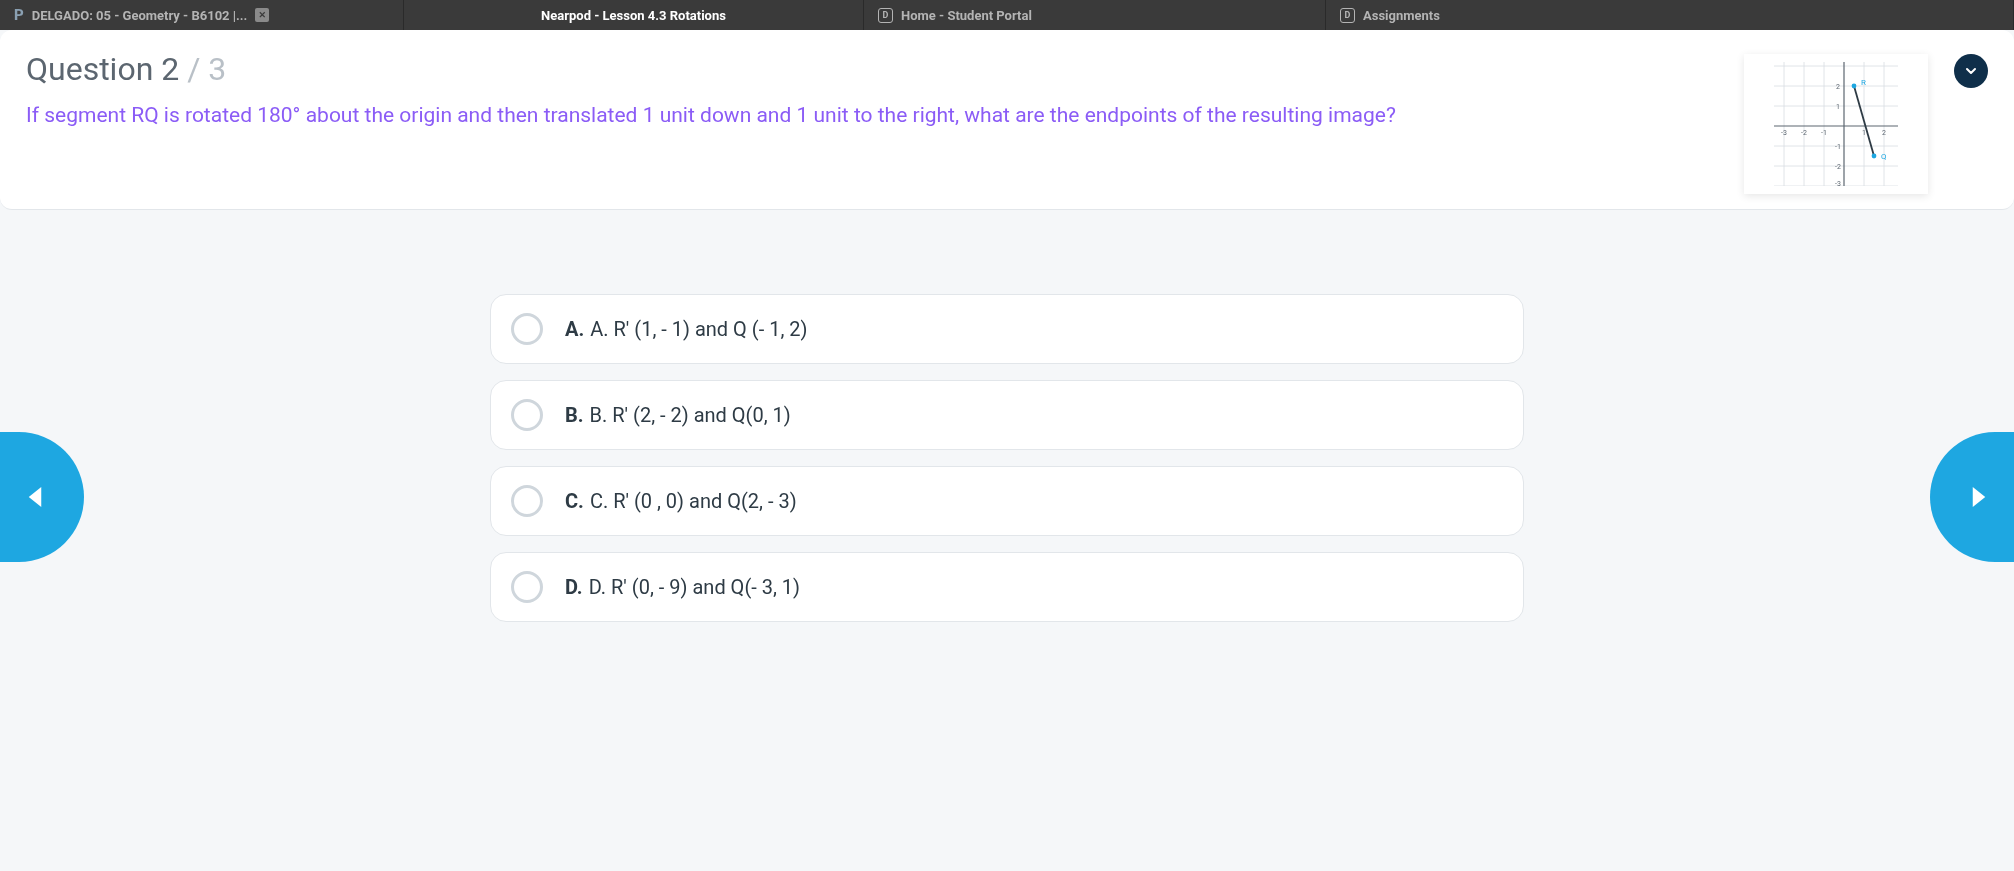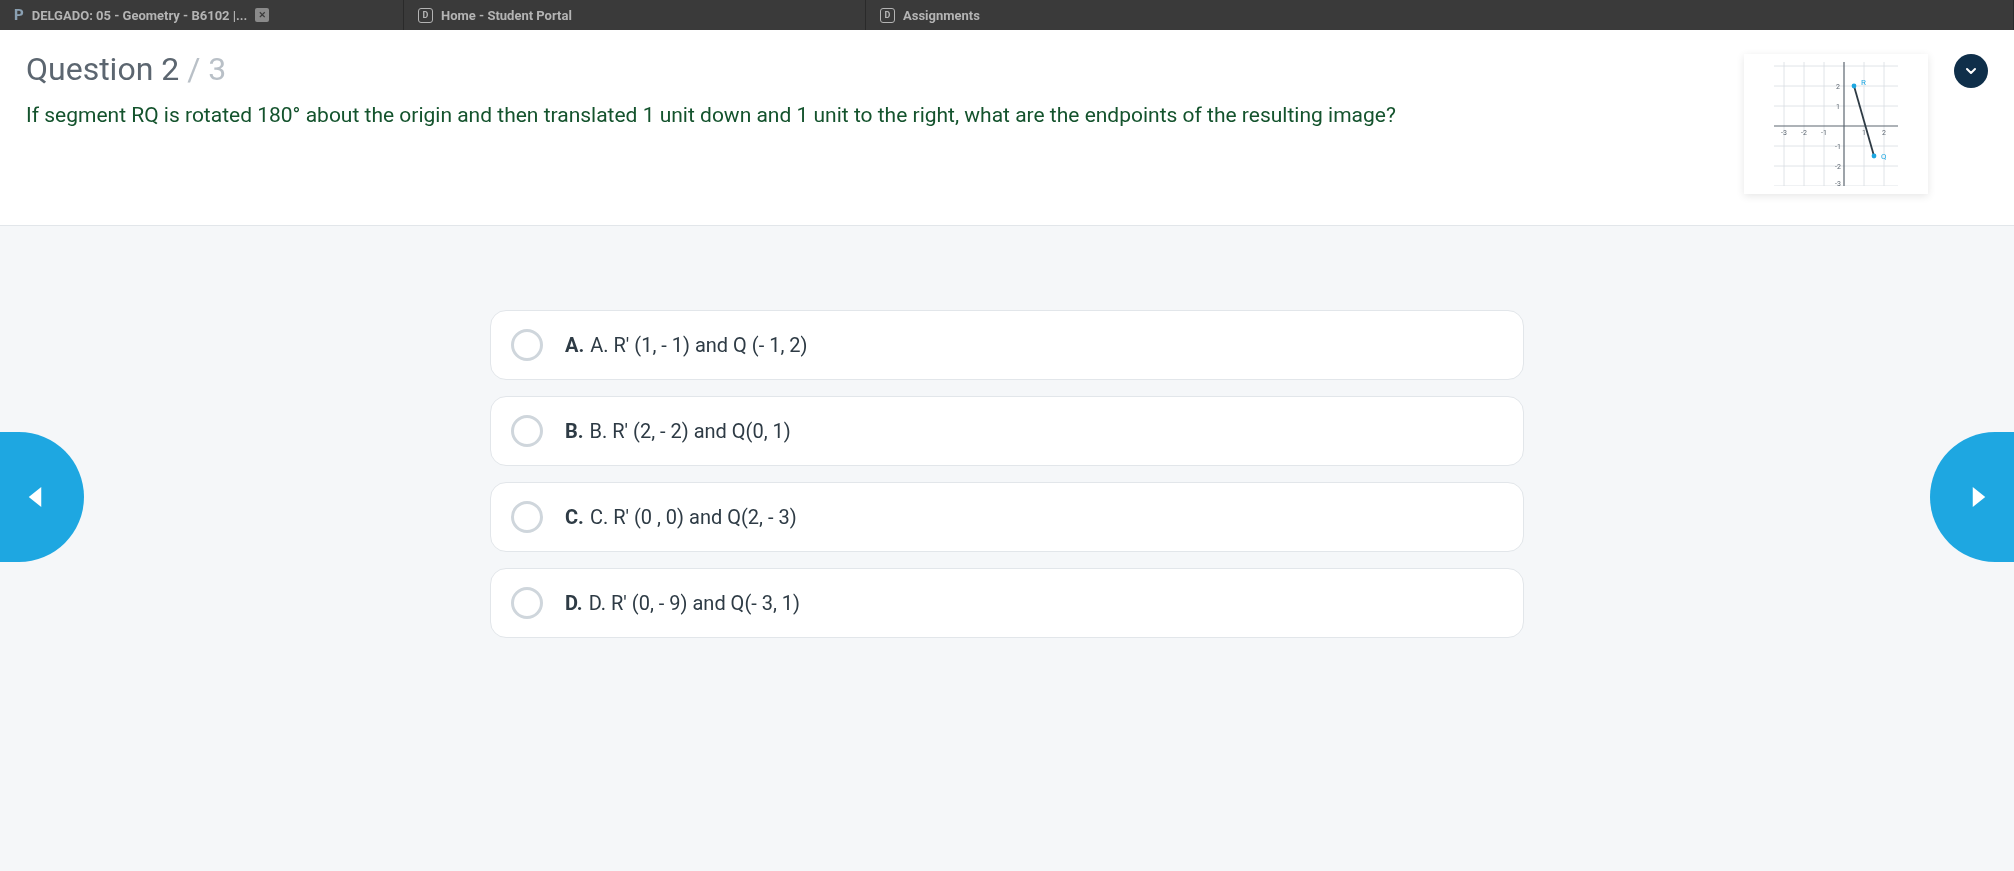--- a/index.html
+++ b/index.html
@@ -26,38 +26,39 @@
     .tab0 { flex: 0 0 404px; }
     .tab1 { flex: 0 0 460px; justify-content: center; }
     .tab2 { flex: 0 0 462px; }
     .tab3 { flex: 1; }
     .tab .p-icon { color: #8aa0b2; font-weight: 800; font-size: 15px; }
     .tab .close { background:#8a8a8a; color:#3a3a3a; font-size:9px; font-weight:700; width:14px; height:14px; display:inline-flex; align-items:center; justify-content:center; border-radius:2px; }
     .tab .d-icon { border:1.5px solid #b4b4b4; border-radius:3px; font-size:9px; font-weight:700; width:15px; height:15px; display:inline-flex; align-items:center; justify-content:center; }
 
     .question-panel {
       background: #ffffff;
-      padding: 20px 26px 31px 26px;
+      padding: 20px 26px 15px 26px;
       display: flex;
       align-items: flex-start;
       gap: 30px;
       border-bottom: 1px solid #e2e6ea;
+      border-radius: 12px;
     }
     .question-text-area { flex: 1; }
     .question-number {
       font-size: 32px;
       color: #5c6670;
       font-weight: 400;
       margin-bottom: 14px;
     }
     .question-number .total { color: #b9c0c7; }
     .question-body {
       font-size: 21px;
       line-height: 1.25;
-      color: #14532d;
+      color: #8b5cf6;
     }
 
     .thumb-wrap { display:flex; align-items:flex-start; gap:26px; padding-top:4px; }
     .thumb {
       width: 184px;
       height: 140px;
       background: #fff;
       box-shadow: 0 2px 8px rgba(0,0,0,0.10);
       padding: 8px;
     }
@@ -116,20 +117,23 @@
     .nav-btn svg { width: 30px; height: 38px; fill: #ffffff; }
   </style>
 </head>
 <body>
 
 <div class="tab-bar">
   <div class="tab tab0">
     <span class="p-icon">P</span>
     <span>DELGADO: 05 - Geometry - B6102 |...</span>
     <span class="close">✕</span>
+  </div>
+  <div class="tab tab1 active">
+    <span>Nearpod - Lesson 4.3 Rotations</span>
   </div>
   <div class="tab tab2">
     <span class="d-icon">D</span>
     <span>Home - Student Portal</span>
   </div>
   <div class="tab tab3">
     <span class="d-icon">D</span>
     <span>Assignments</span>
   </div>
 </div>

